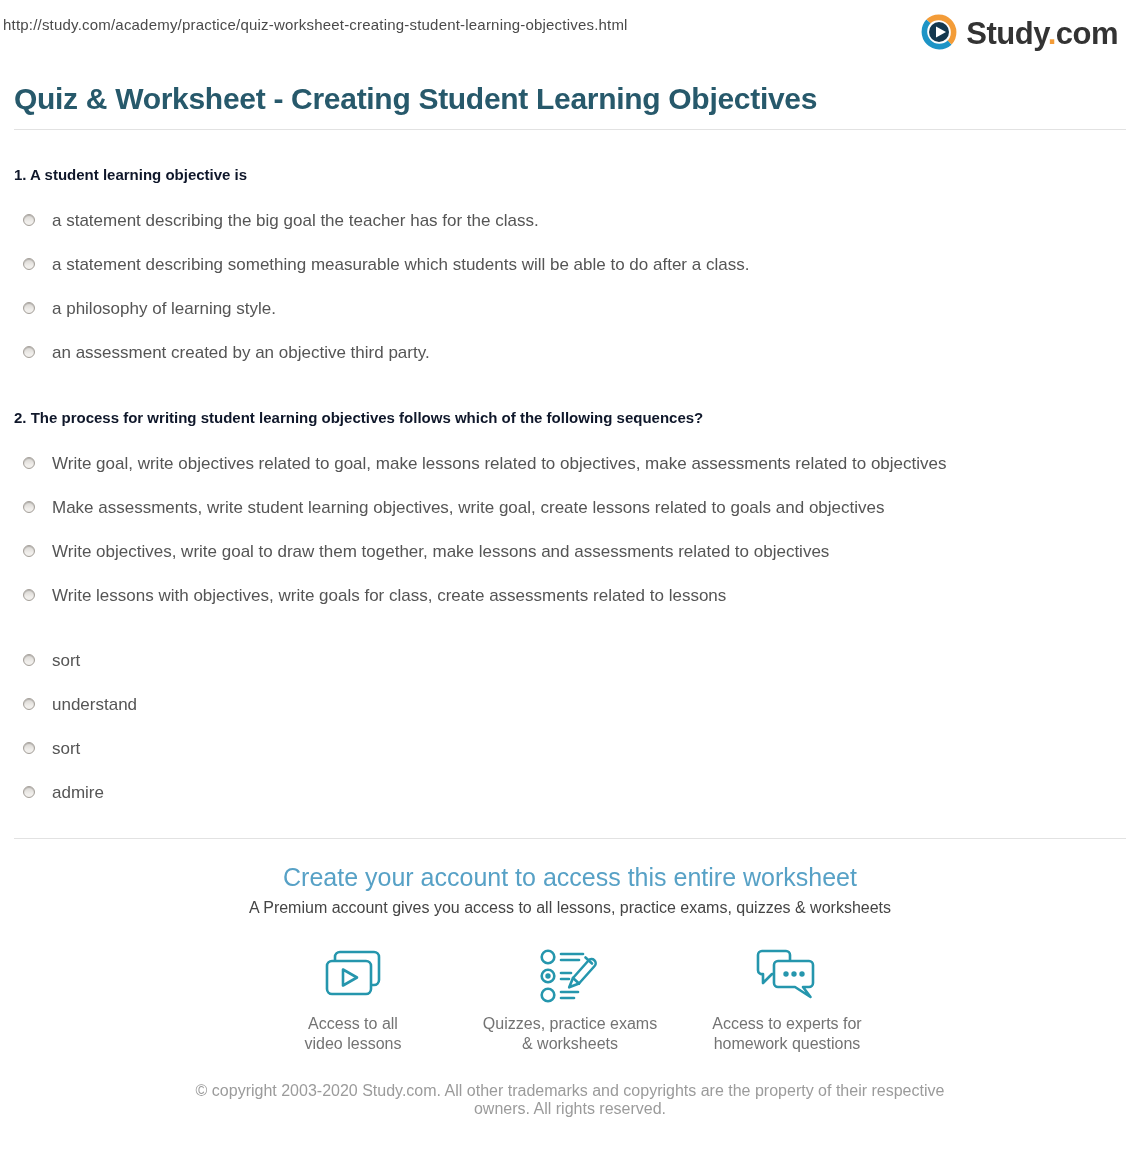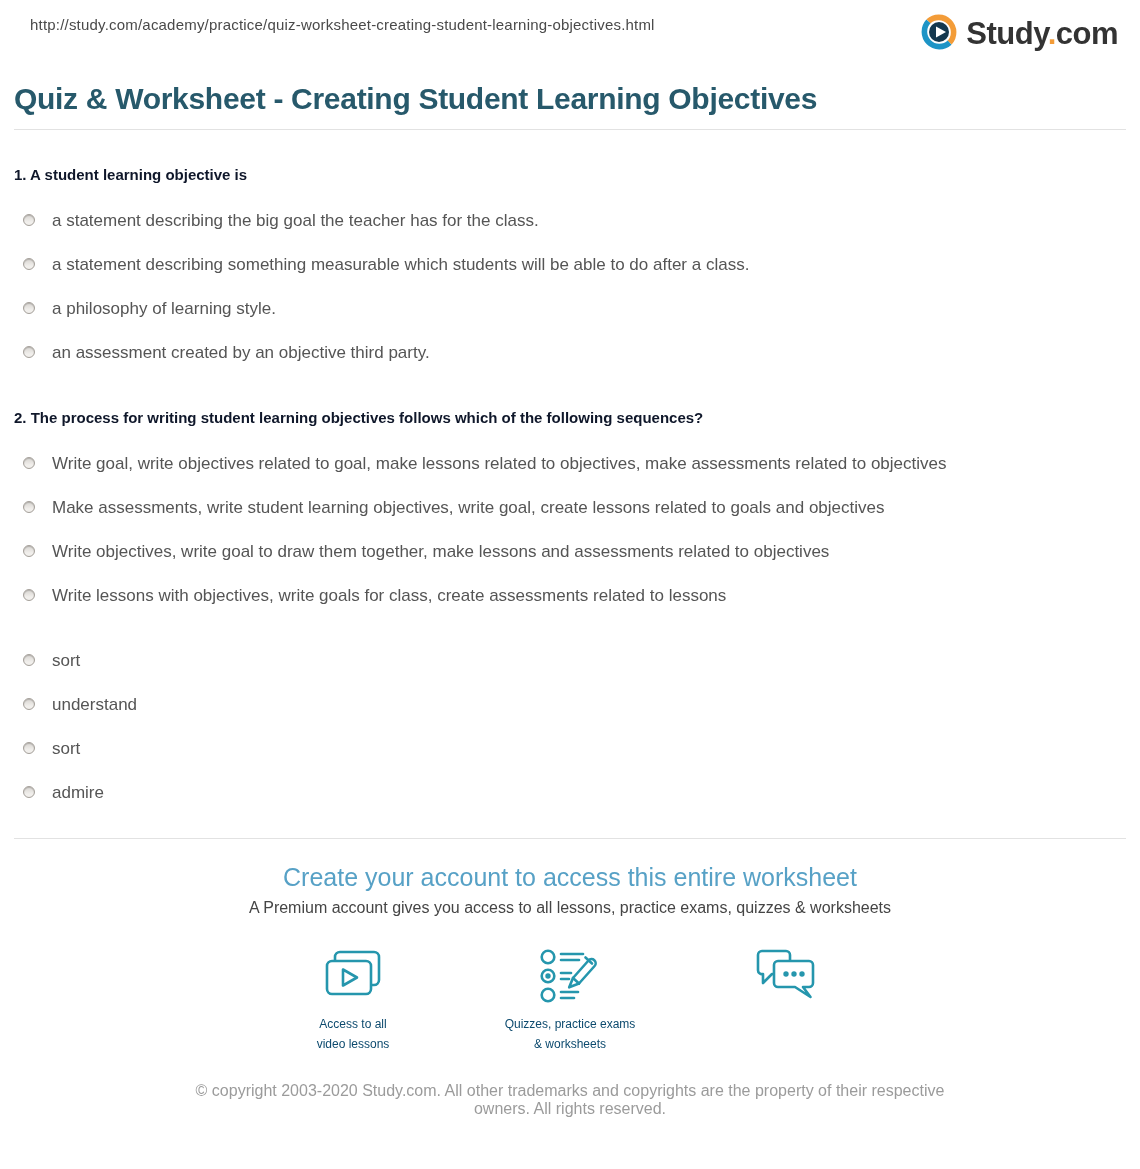--- a/index.html
+++ b/index.html
@@ -13,21 +13,21 @@
     overflow: hidden;
     font-family: "Liberation Sans", "DejaVu Sans", sans-serif;
     color: #555555;
     position: relative;
   }
   
   .topbar {
     display: flex;
     justify-content: space-between;
     align-items: flex-start;
-    padding: 12px 22px 0 30px;
+    padding: 12px 22px 0 3px;
   }
   .url {
     font-size: 15px;
     color: #4a4a4a;
     letter-spacing: 0.2px;
     padding-top: 4px;
   }
   .logo {
     display: flex;
     align-items: center;
@@ -106,22 +106,22 @@
     line-height: 20px;
   }
   .features {
     display: flex;
     justify-content: center;
     margin-top: 30px;
   }
   .feature { width: 217px; text-align: center; }
   .feature-icon { display: inline-block; height: 56px; }
   .feature-label {
-    font-size: 12px;
-    color: #0c4a6e;
+    font-size: 16px;
+    color: #737373;
     line-height: 20px;
     margin-top: 6px;
   }
   .feature-label span { display: block; }
   .copyright {
     text-align: center;
     font-size: 16px;
     color: #9b9b9b;
     line-height: 18px;
     max-width: 800px;
@@ -262,19 +262,23 @@
       <div class="feature">
         <span class="feature-icon">
           <svg width="64" height="56" viewBox="0 0 64 56">
             <path class="ico" d="M7 3 h24 a4 4 0 0 1 4 4 v15 a4 4 0 0 1 -4 4 h-14 l-9 9 v-9 a4 4 0 0 1 -5 -4 v-15 a4 4 0 0 1 4 -4 z"></path>
             <path class="ico ico-white" d="M23 13 h31 a4 4 0 0 1 4 4 v18 a4 4 0 0 1 -4 4 h-6 l7.5 10 -15.5 -10 h-17 a4 4 0 0 1 -4 -4 v-18 a4 4 0 0 1 4 -4 z"></path>
             <circle class="ico-fill" cx="31" cy="26" r="2.7"></circle>
             <circle class="ico-fill" cx="39" cy="26" r="2.7"></circle>
             <circle class="ico-fill" cx="47" cy="26" r="2.7"></circle>
           </svg>
         </span>
+        <div class="feature-label">
+          <span>Access to experts for</span>
+          <span>homework questions</span>
+        </div>
       </div>
 
     </div>
 
     <div class="copyright">© copyright 2003-2020 Study.com. All other trademarks and copyrights are the property of their respective owners. All rights reserved.</div>
   </div>
 </main>
 
 </body></html>

